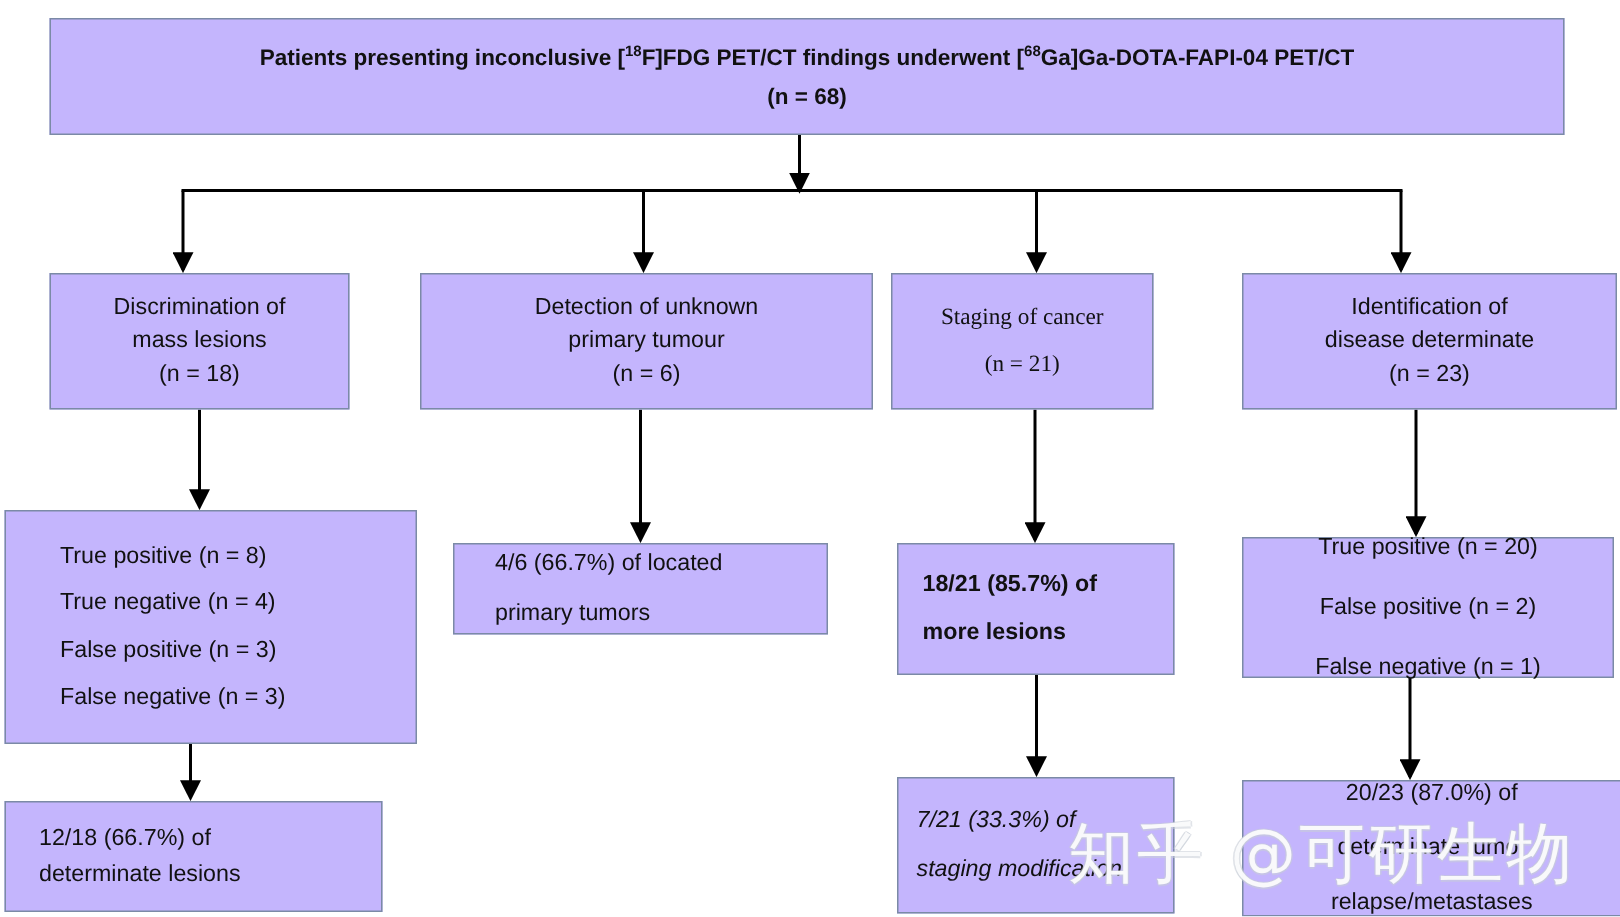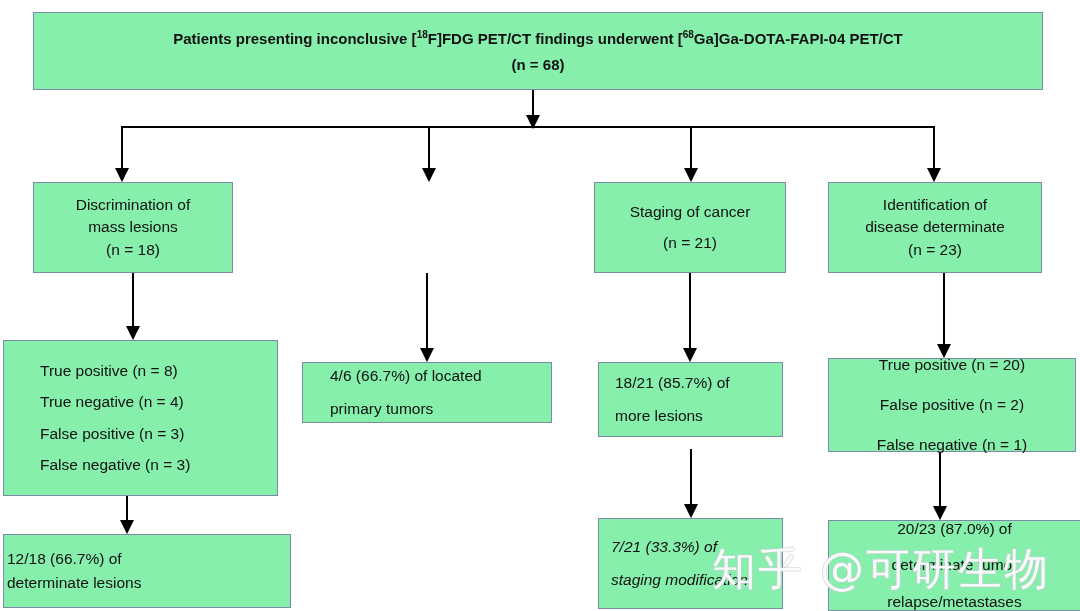--- a/index.html
+++ b/index.html
@@ -17,21 +17,21 @@
     width: 1080px;
     height: 611px;
     background: #ffffff;
     overflow: hidden;
   }
 
   
   .box {
     position: absolute;
     box-sizing: border-box;
-    background: #86efac;
+    background: #c4b5fd;
     border: 1px solid #7b8aa6;
     display: flex;
     flex-direction: column;
     align-items: center;
     justify-content: center;
     text-align: center;
     font-size: 15.5px;
     line-height: 1.05;
     color: #111111;
     z-index: 3;
@@ -51,22 +51,22 @@
     font-size: 15px;
     justify-content: center;
   }
   #box-header .line { margin: 5px 0; }
   #box-header sup { font-size: 10px; vertical-align: super; }
 
   
   .row2 { height: 91px; top: 182px; }
   #box-r2c1 { left: 33px;  width: 200px; }
   #box-r2c2 { left: 280px; width: 302px; }
-  #box-r2c3 { left: 594px; width: 192px; }
-  #box-r2c4 { left: 828px; width: 214px; }
+  #box-r2c3 { left: 594px; width: 175px; font-family: Liberation Serif, serif; }
+  #box-r2c4 { left: 828px; width: 250px; }
 
   .row2 .line { margin: 3px 0; }
   #box-r2c3 .line { margin: 7px 0; }
 
   
   #box-r3c1 {
     left: 3px; top: 340px; width: 275px; height: 156px;
     justify-content: center;
     padding-left: 36px;
     align-items: flex-start;
@@ -76,38 +76,39 @@
 
   #box-r3c2 {
     left: 302px; top: 362px; width: 250px; height: 61px;
     align-items: flex-start;
     padding-left: 27px;
     text-align: left;
   }
   #box-r3c2 .line { margin: 8px 0; width: auto; }
 
   #box-r3c3 {
-    left: 598px; top: 362px; width: 185px; height: 75px;
+    left: 598px; top: 362px; width: 185px; height: 88px;
     align-items: flex-start;
     padding-left: 16px;
     text-align: left;
+    font-weight: bold;
   }
   #box-r3c3 .line { margin: 8px 0; width: auto; }
 
   #box-r3c4 {
     left: 828px; top: 358px; width: 248px; height: 94px;
     justify-content: center;
   }
   #box-r3c4 .line { margin: 12px 0; }
 
   
   #box-r4c1 {
-    left: 3px; top: 534px; width: 288px; height: 74px;
-    align-items: flex-start;
-    padding-left: 3px;
+    left: 3px; top: 534px; width: 252px; height: 74px;
+    align-items: flex-start;
+    padding-left: 22px;
     text-align: left;
   }
   #box-r4c1 .line { margin: 4px 0; width: auto; }
 
   #box-r4c3 {
     left: 598px; top: 518px; width: 185px; height: 91px;
     align-items: flex-start;
     padding-left: 12px;
     text-align: left;
   }
@@ -182,20 +183,25 @@
     <span class="line"><span>Patients presenting inconclusive [</span><sup>18</sup><span>F]FDG PET/CT findings underwent [</span><sup>68</sup><span>Ga]Ga-DOTA-FAPI-04 PET/CT</span></span>
     <span class="line">(n = 68)</span>
   </div>
 
   <div class="box row2" id="box-r2c1">
     <span class="line">Discrimination of</span>
     <span class="line">mass lesions</span>
     <span class="line">(n = 18)</span>
   </div>
 
+  <div class="box row2" id="box-r2c2">
+    <span class="line">Detection of unknown</span>
+    <span class="line">primary tumour</span>
+    <span class="line">(n = 6)</span>
+  </div>
 
   <div class="box row2" id="box-r2c3">
     <span class="line">Staging of cancer</span>
     <span class="line">(n = 21)</span>
   </div>
 
   <div class="box row2" id="box-r2c4">
     <span class="line">Identification of</span>
     <span class="line">disease determinate</span>
     <span class="line">(n = 23)</span>

